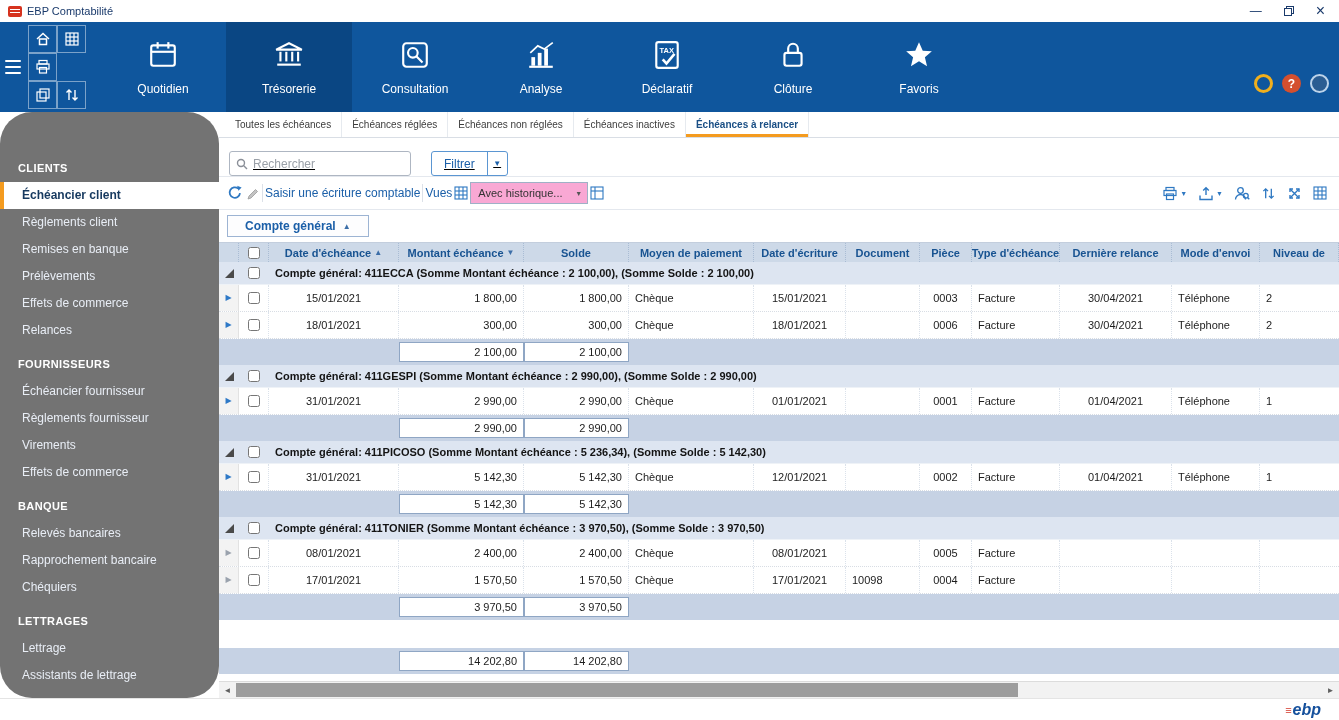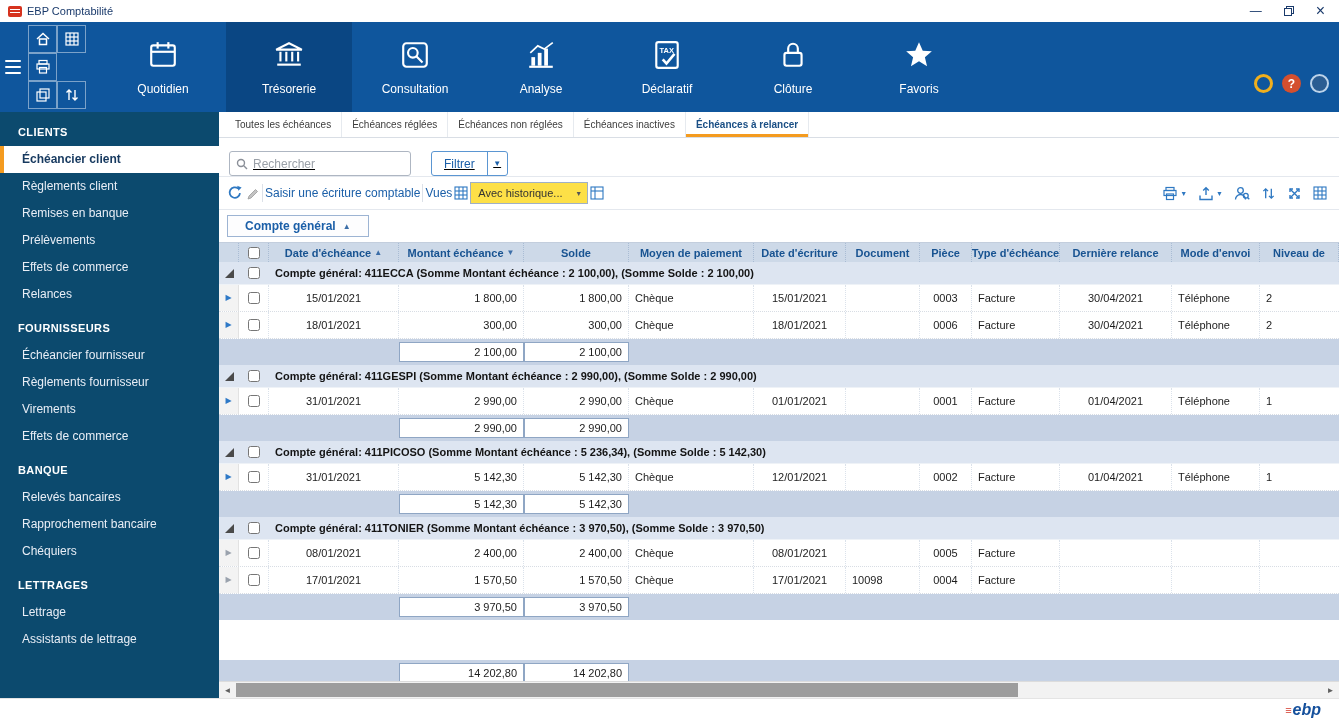--- a/index.html
+++ b/index.html
@@ -28,21 +28,21 @@
   .nav-label { font-size:12px; color:#fff; }
   .ribbon-right { position:absolute; right:10px; top:52px; display:flex; gap:9px; align-items:center; }
   .circle { width:19px; height:19px; border-radius:50%; display:flex; align-items:center; justify-content:center; cursor:pointer; }
   .circle.coin { border:3px solid #f1af1c; background:#0f569d; }
   .circle.help { background:#d44f2e; color:#fff; font-size:12px; font-weight:bold; }
   .circle.info { border:2px solid #bcd3ea; background:#2b5d92; }
 
   
   .bodyrow { display:flex; height:586px; }
 
-  .sidebar { width:219px; background:#0c4a6e; flex-shrink:0; overflow:hidden; }
+  .sidebar { width:219px; background:#737373; padding-top:36px; flex-shrink:0; overflow:hidden;border-radius:32px; }
   .sb-head { height:28px; line-height:28px; padding-left:18px; color:#fff; font-weight:bold; font-size:11px; letter-spacing:.4px; margin-top:6px; }
   .sb-item { height:27px; line-height:27px; padding-left:22px; color:#e9eef6; font-size:12px; cursor:pointer; white-space:nowrap; }
   .sb-item.active { background:#fff; color:#16395f; font-weight:bold; border-left:4px solid #f49b1f; padding-left:18px; }
 
   .content { flex:1; min-width:0; display:flex; flex-direction:column; background:#fff; }
 
   
   .tabbar { height:26px; display:flex; align-items:stretch; border-bottom:1px solid #d9dee5; padding-left:6px; }
   .tab { padding:0 10px; font-size:10px; color:#3c3c3c; display:flex; align-items:center; border-right:1px solid #e6eaef; cursor:pointer; white-space:nowrap; }
   .tab.active { color:#1a4f85; font-weight:bold; box-shadow:inset 0 -3px 0 #f49b1f; }
@@ -54,21 +54,21 @@
   .search::placeholder { color:#9aa0a8; }
   .filter { height:25px; border:1px solid #5b96d2; border-radius:3px; display:flex; align-items:stretch; cursor:pointer; background:#fff; }
   .filter-label { padding:0 12px; color:#1b5fa8; font-size:12px; display:flex; align-items:center; }
   .filter-arrow { width:20px; border-left:1px solid #5b96d2; display:flex; align-items:center; justify-content:center; color:#1b5fa8; font-size:8px; }
 
   
   .toolbar { height:34px; display:flex; align-items:center; gap:2px; padding:0 8px; border-top:1px solid #e4e8ee; border-bottom:1px solid #e4e8ee; }
   .tbtn { display:flex; align-items:center; gap:2px; cursor:pointer; }
   .tlink { color:#1b5fa8; font-size:12px; cursor:pointer; white-space:nowrap; }
   .tsep { width:1px; height:18px; background:#dce1e8; }
-  .tselect { height:22px; border:1px solid #9fb0c6; display:flex; align-items:center; font-size:11px; color:#333; padding-left:7px; background:#fde047; cursor:pointer; min-width:118px; }
+  .tselect { height:22px; border:1px solid #9fb0c6; display:flex; align-items:center; font-size:11px; color:#333; padding-left:7px; background:#f9a8d4; cursor:pointer; min-width:118px; }
   .tsel-text { flex:1; white-space:nowrap; }
   .tsel-arrow { width:17px; text-align:center; font-size:7px; color:#555; }
   .toolbar-right { margin-left:auto; display:flex; gap:11px; align-items:center; padding-right:4px; }
   .mini { font-size:7px; color:#2e78c2; }
 
   
   .groupbar { height:32px; display:flex; align-items:center; padding-left:8px; }
   .gchip { border:1px solid #9db4d3; height:22px; display:flex; align-items:center; gap:7px; padding:0 17px; color:#1b5fa8; font-weight:bold; font-size:12px; background:#fdfdfe; cursor:pointer; }
   .sort { font-size:8px; color:#3c6ea8; }
 
@@ -99,21 +99,21 @@
   .group-row { height:23px; background:#dde5f1; border-bottom:1px solid #eef2f7; cursor:pointer; }
   .group-row .cell { background:#dde5f1; border-right:none; }
 
   .data-row { height:27px; background:#fff; border-bottom:1px dotted #d8dde4; }
   .arr { font-size:8px; color:#2e79c7; line-height:1; }
   .arr.dim { color:#9aa2ad; }
 
   .subtotal-row { height:26px; background:#c6d2e4; align-items:center; }
   .subtotal-row .cell { background:transparent; border-right:none; }
   .subtotal-row .box { background:#fff; border:1px solid #8fa6c4; height:20px; justify-content:flex-end; }
-  .total-row { margin-top:40px; }
+  .total-row { margin-top:28px; }
 
   input.cbx { width:12px; height:12px; margin:0; cursor:pointer; }
 
   
   .hscroll { height:17px; background:#f2f2f2; border-top:1px solid #dcdcdc; display:flex; align-items:stretch; }
   .hs-btn { width:17px; display:flex; align-items:center; justify-content:center; color:#5f5f5f; font-size:8px; cursor:pointer; }
   .hs-track { flex:1; position:relative; }
   .hs-thumb { position:absolute; left:0; top:1px; height:14px; width:72%; background:#9d9d9d; cursor:grab; }
 
   

